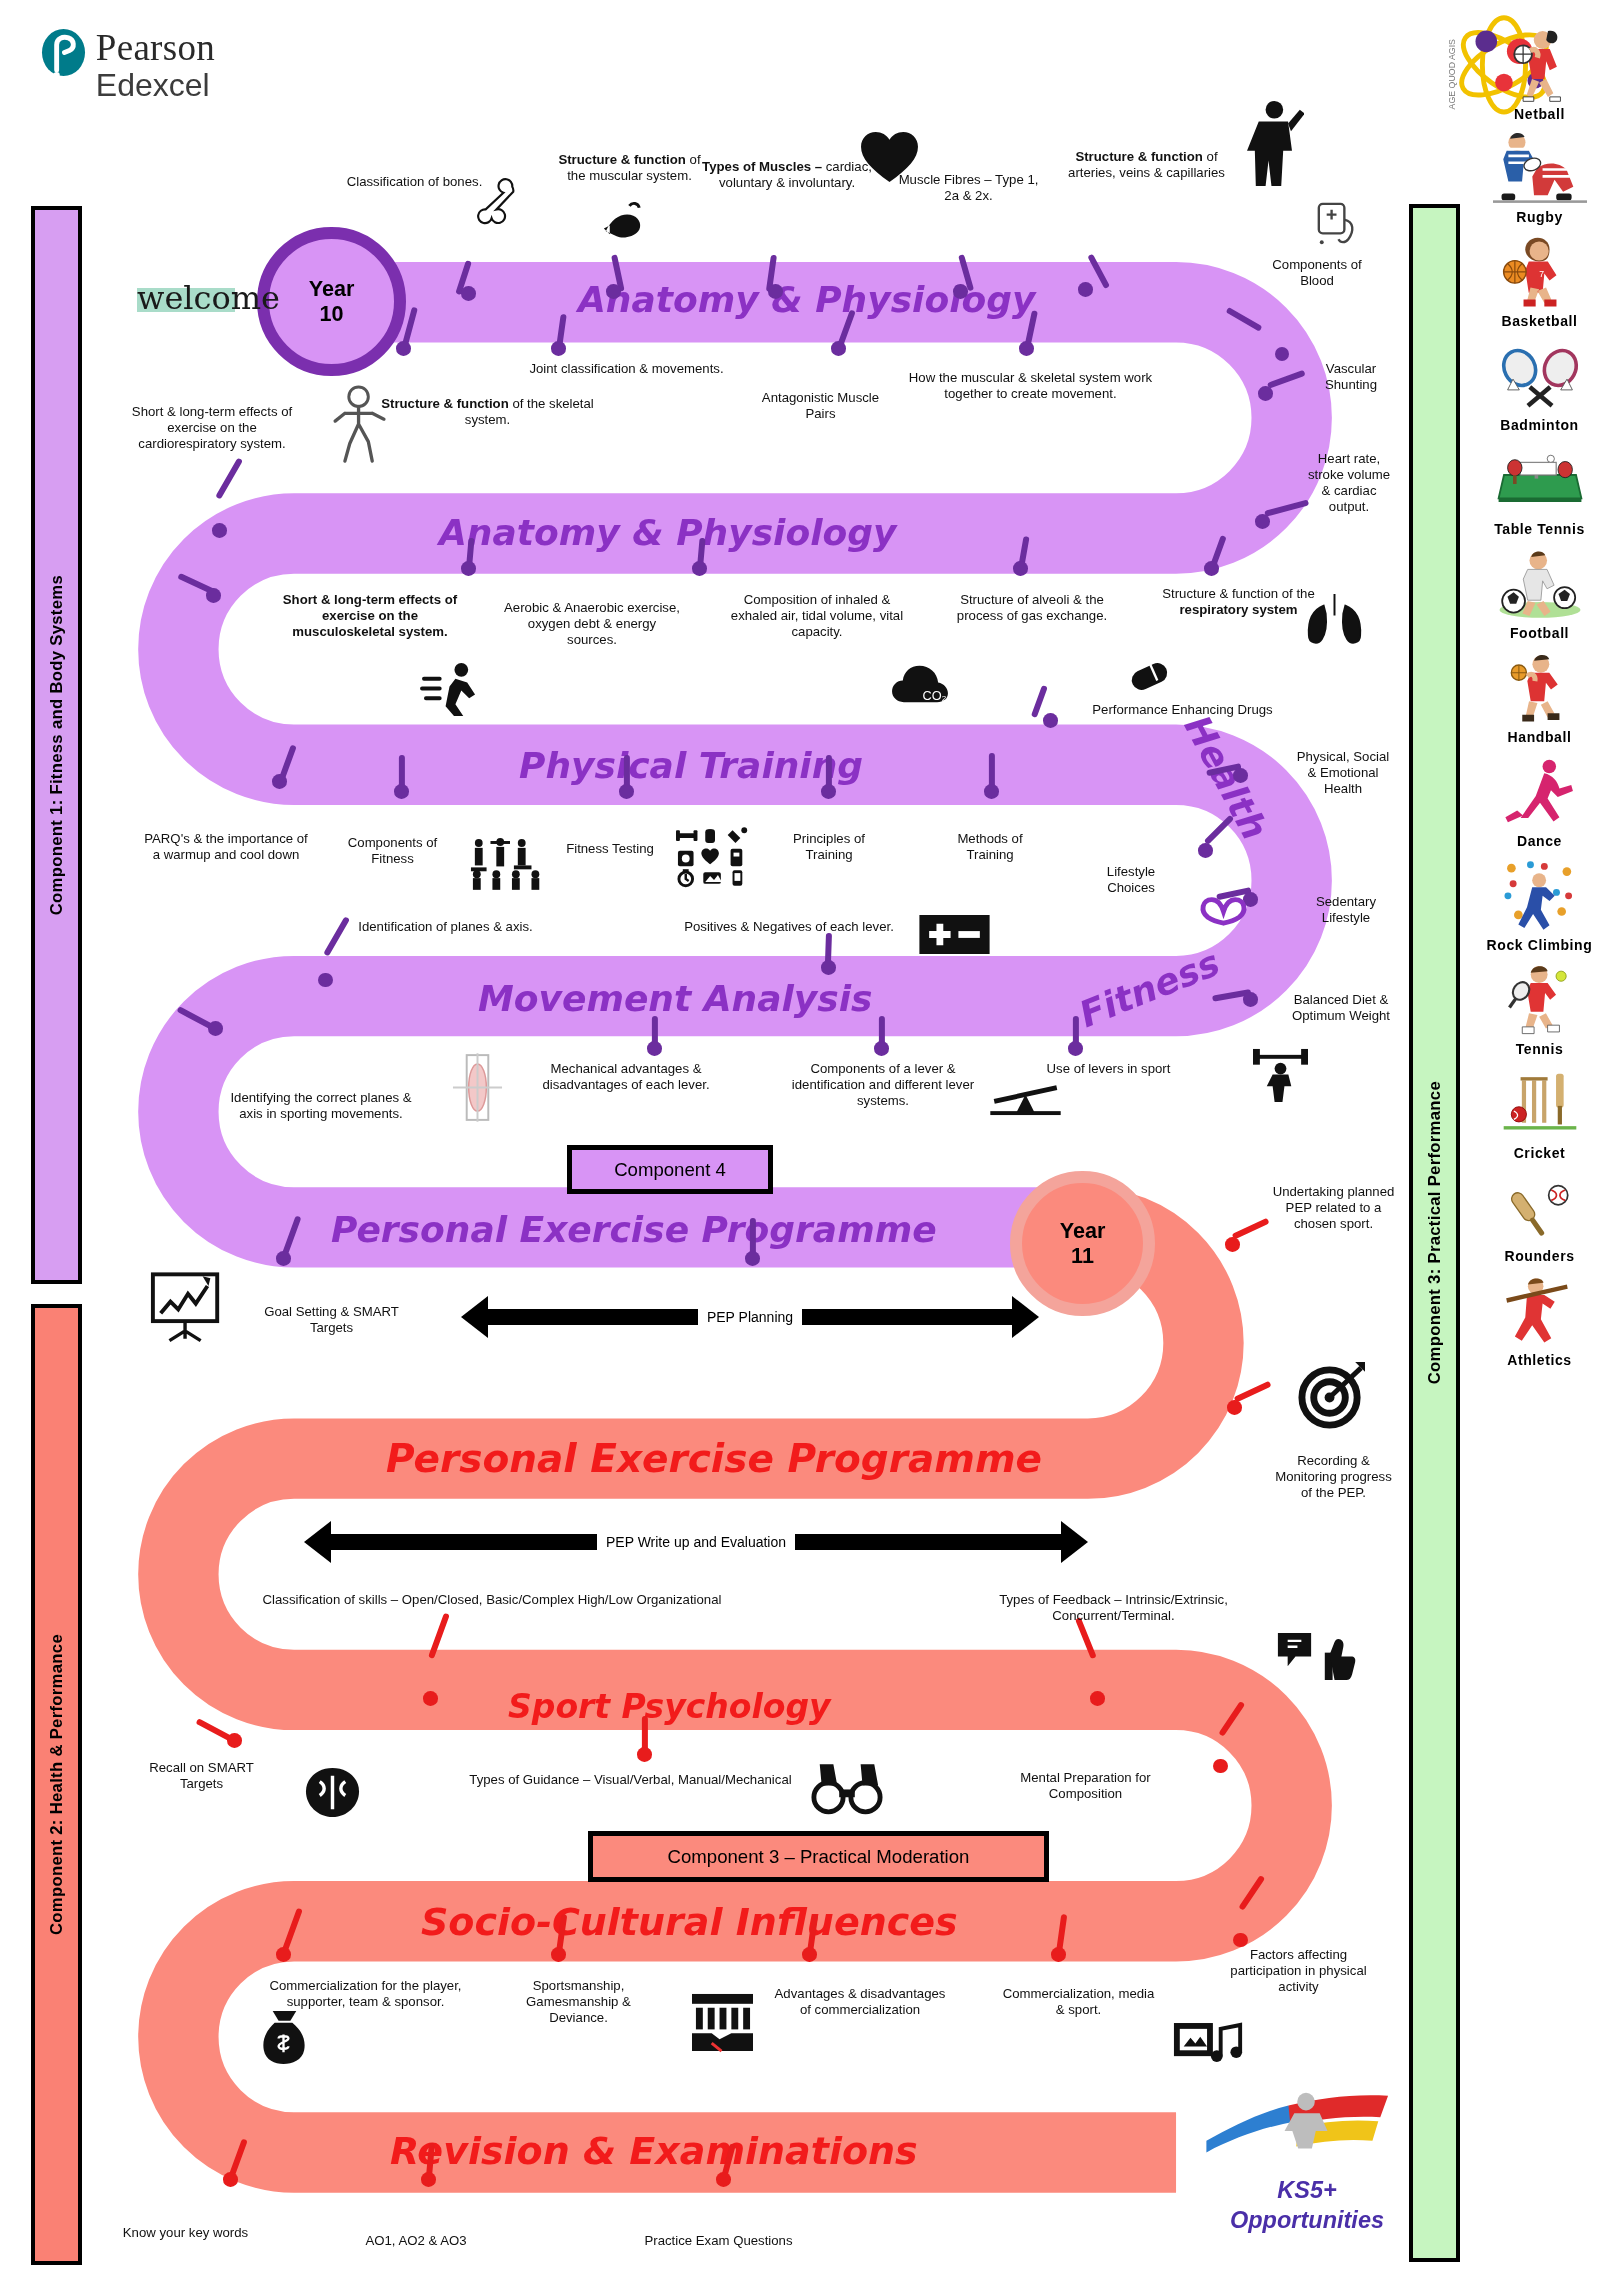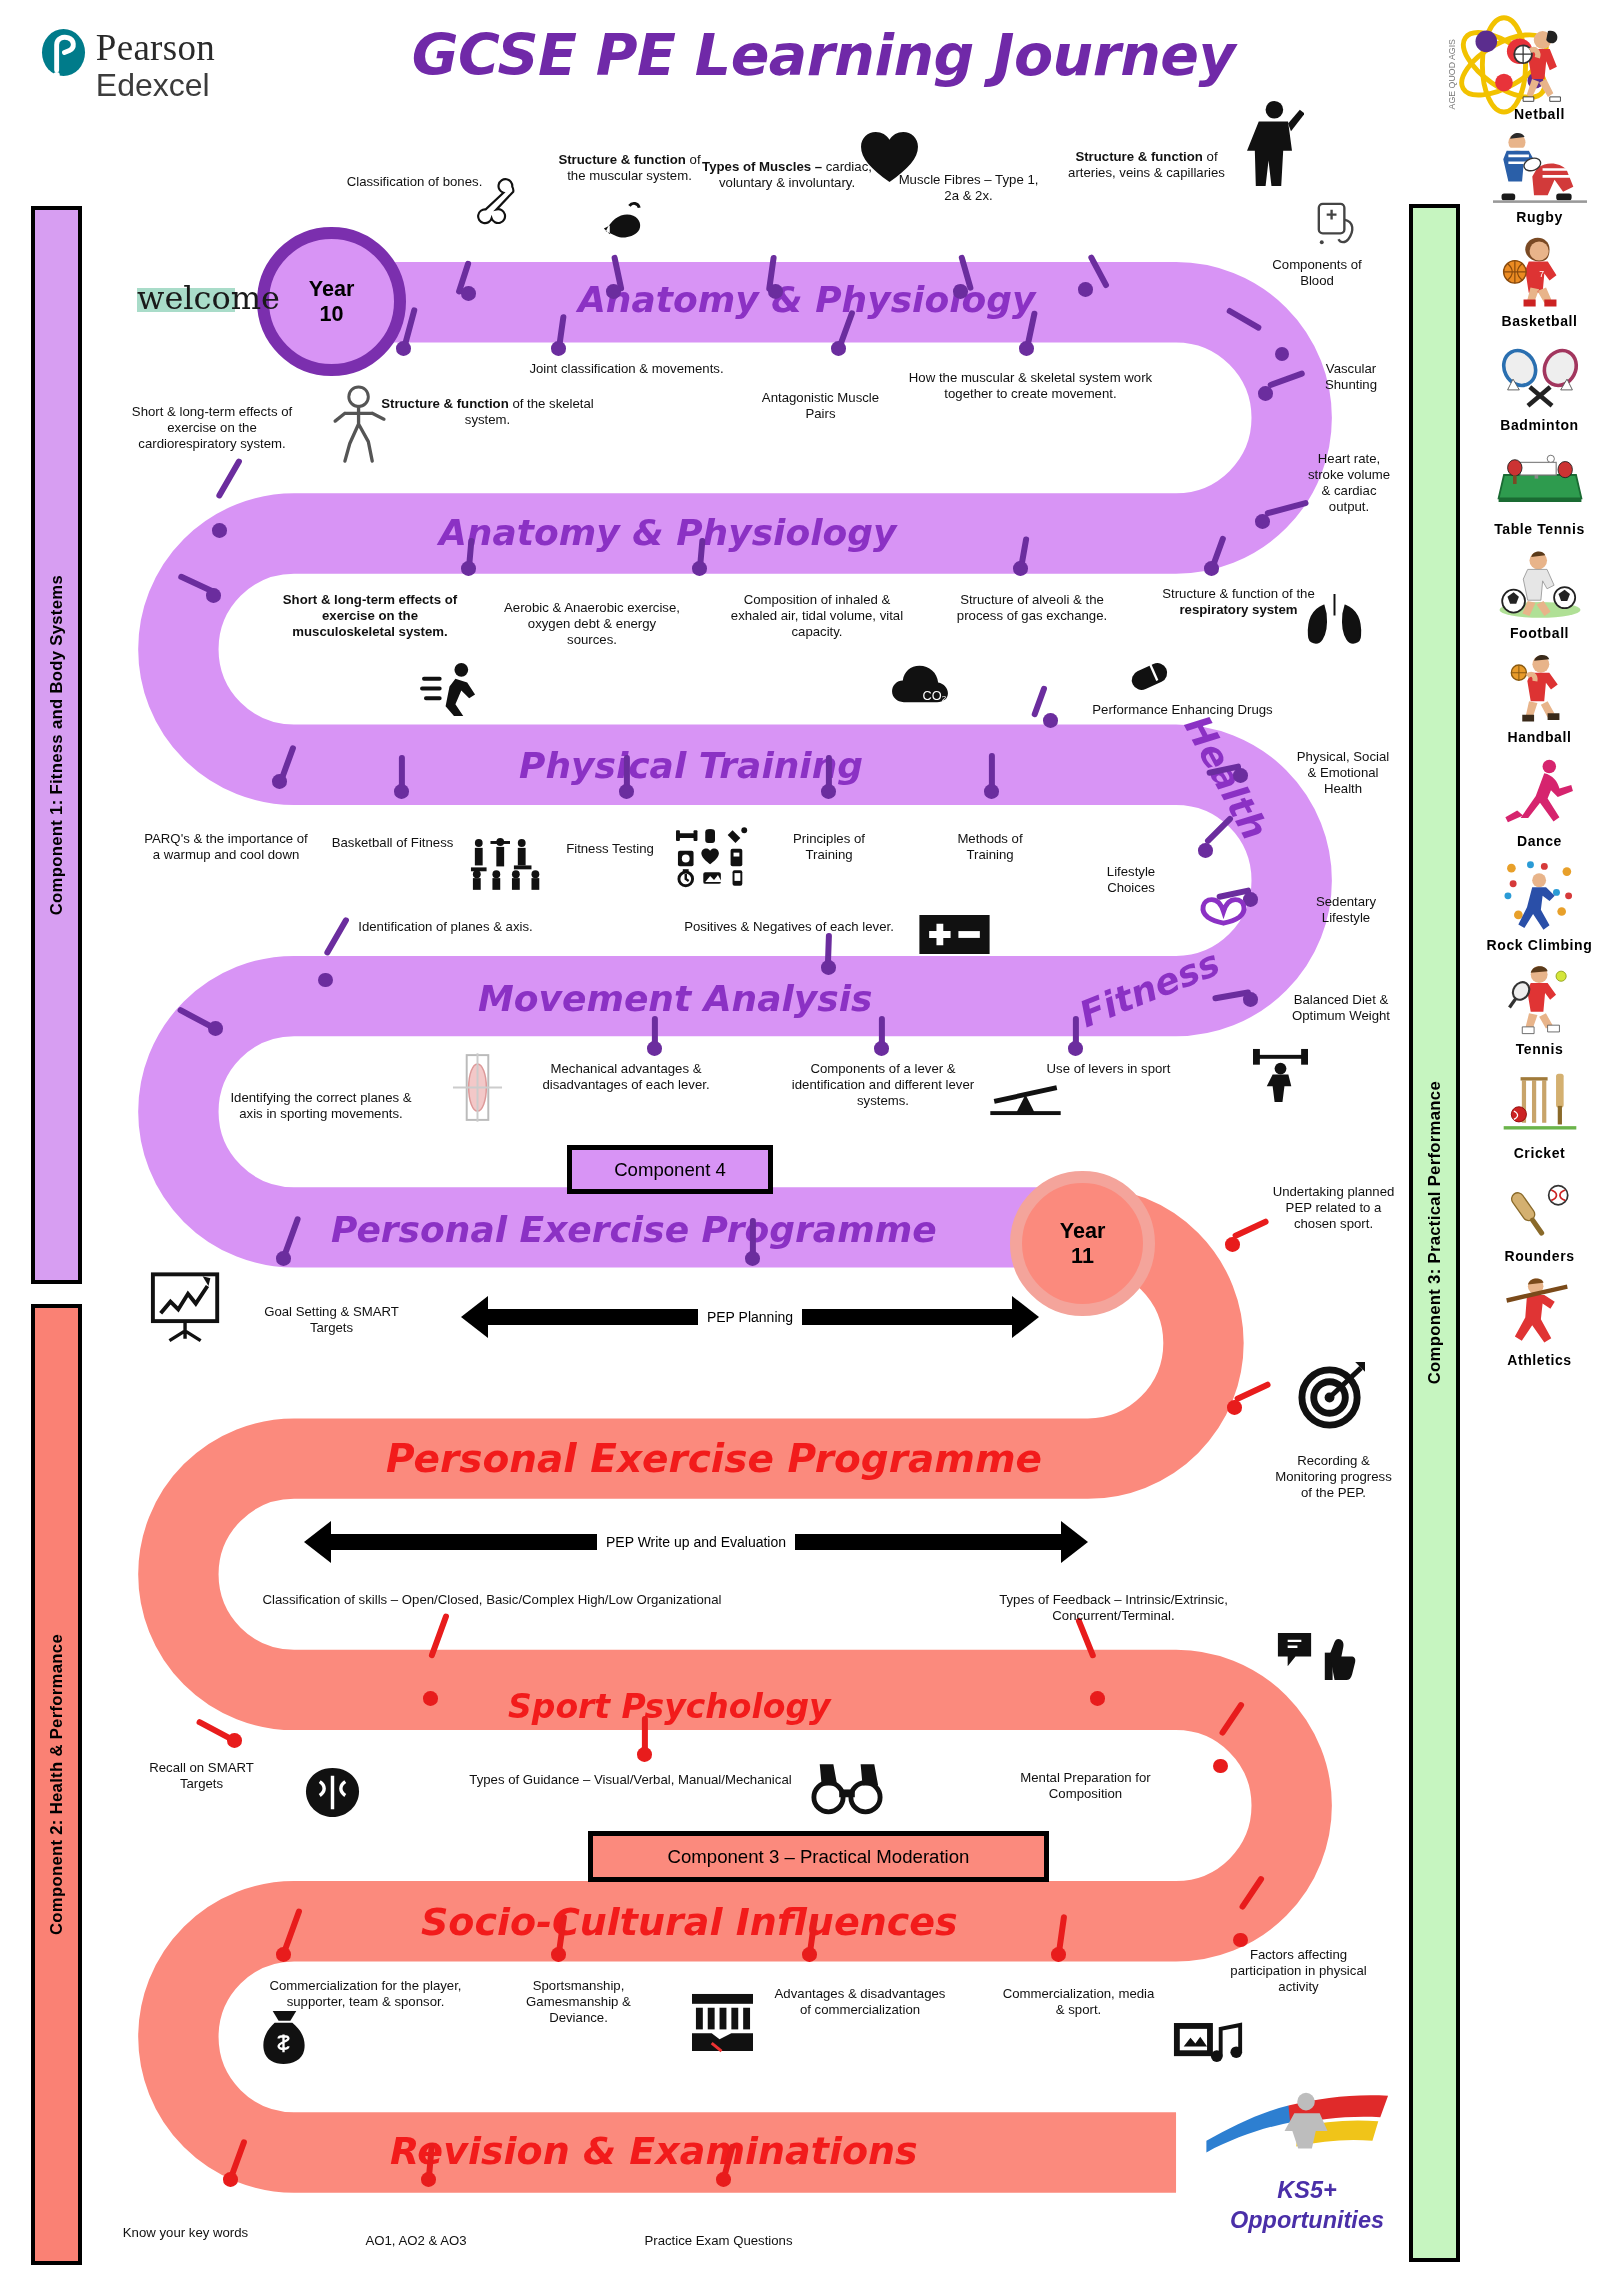--- a/index.html
+++ b/index.html
@@ -125,21 +125,20 @@
       <ellipse cx="23" cy="24" rx="22" ry="24" fill="#007b8a"></ellipse>
       <path d="M16 42 V16 C16 10 22 7 28 9 C34 11 35 19 29 22 L24 24" stroke="#fff" stroke-width="5" fill="none" stroke-linecap="round"></path>
       <circle cx="16" cy="47" r="3.2" fill="#fff"></circle>
     </svg>
     <div id="pearson-words">
       <div class="p1">Pearson</div>
       <div class="p2">Edexcel</div>
     </div>
   </div>
 
-  <div id="main-title">GCSE PE Learning Journey</div>
 
   <div id="atom-caption">AGE QUOD AGIS</div>
   <svg id="atom-logo" viewBox="0 0 120 110">
     <ellipse cx="62" cy="58" rx="48" ry="22" fill="none" stroke="#f2c200" stroke-width="5" transform="rotate(-30 62 58)"></ellipse>
     <ellipse cx="62" cy="58" rx="48" ry="22" fill="none" stroke="#f2c200" stroke-width="5" transform="rotate(35 62 58)"></ellipse>
     <ellipse cx="62" cy="58" rx="48" ry="22" fill="none" stroke="#f2c200" stroke-width="5" transform="rotate(90 62 58)"></ellipse>
     <circle cx="44" cy="34" r="11" fill="#5b2d8e"></circle>
     <circle cx="78" cy="44" r="13" fill="#e8333a"></circle>
     <circle cx="62" cy="76" r="9" fill="#e8333a"></circle>
     <circle cx="94" cy="74" r="8" fill="#5b2d8e"></circle>
@@ -468,21 +467,21 @@
   <div class="ann" style="left:943px; top:592px; width:178px;">Structure of alveoli &amp; the process of gas exchange.</div>
 
   <div class="ann" style="left:1155px; top:586px; width:167px;">
     <span>Structure &amp; function of the </span><b>respiratory system</b>
   </div>
 
   <div class="ann" style="left:1055px; top:702px; width:255px;">Performance Enhancing Drugs</div>
 
   <div class="ann" style="left:139px; top:831px; width:174px;">PARQ's &amp; the importance of a warmup and cool down</div>
 
-  <div class="ann" style="left:327px; top:835px; width:131px;">Basketball of Fitness</div>
+  <div class="ann" style="left:327px; top:835px; width:131px;">Components of Fitness</div>
 
   <div class="ann" style="left:551px; top:841px; width:118px;">Fitness Testing</div>
 
   <div class="ann" style="left:772px; top:831px; width:114px;">Principles of Training</div>
 
   <div class="ann" style="left:933px; top:831px; width:114px;">Methods of Training</div>
 
   <div class="ann" style="left:1084px; top:864px; width:94px;">Lifestyle Choices</div>
 
   <div class="ann" style="left:1292px; top:749px; width:102px;">Physical, Social &amp; Emotional Health</div>

